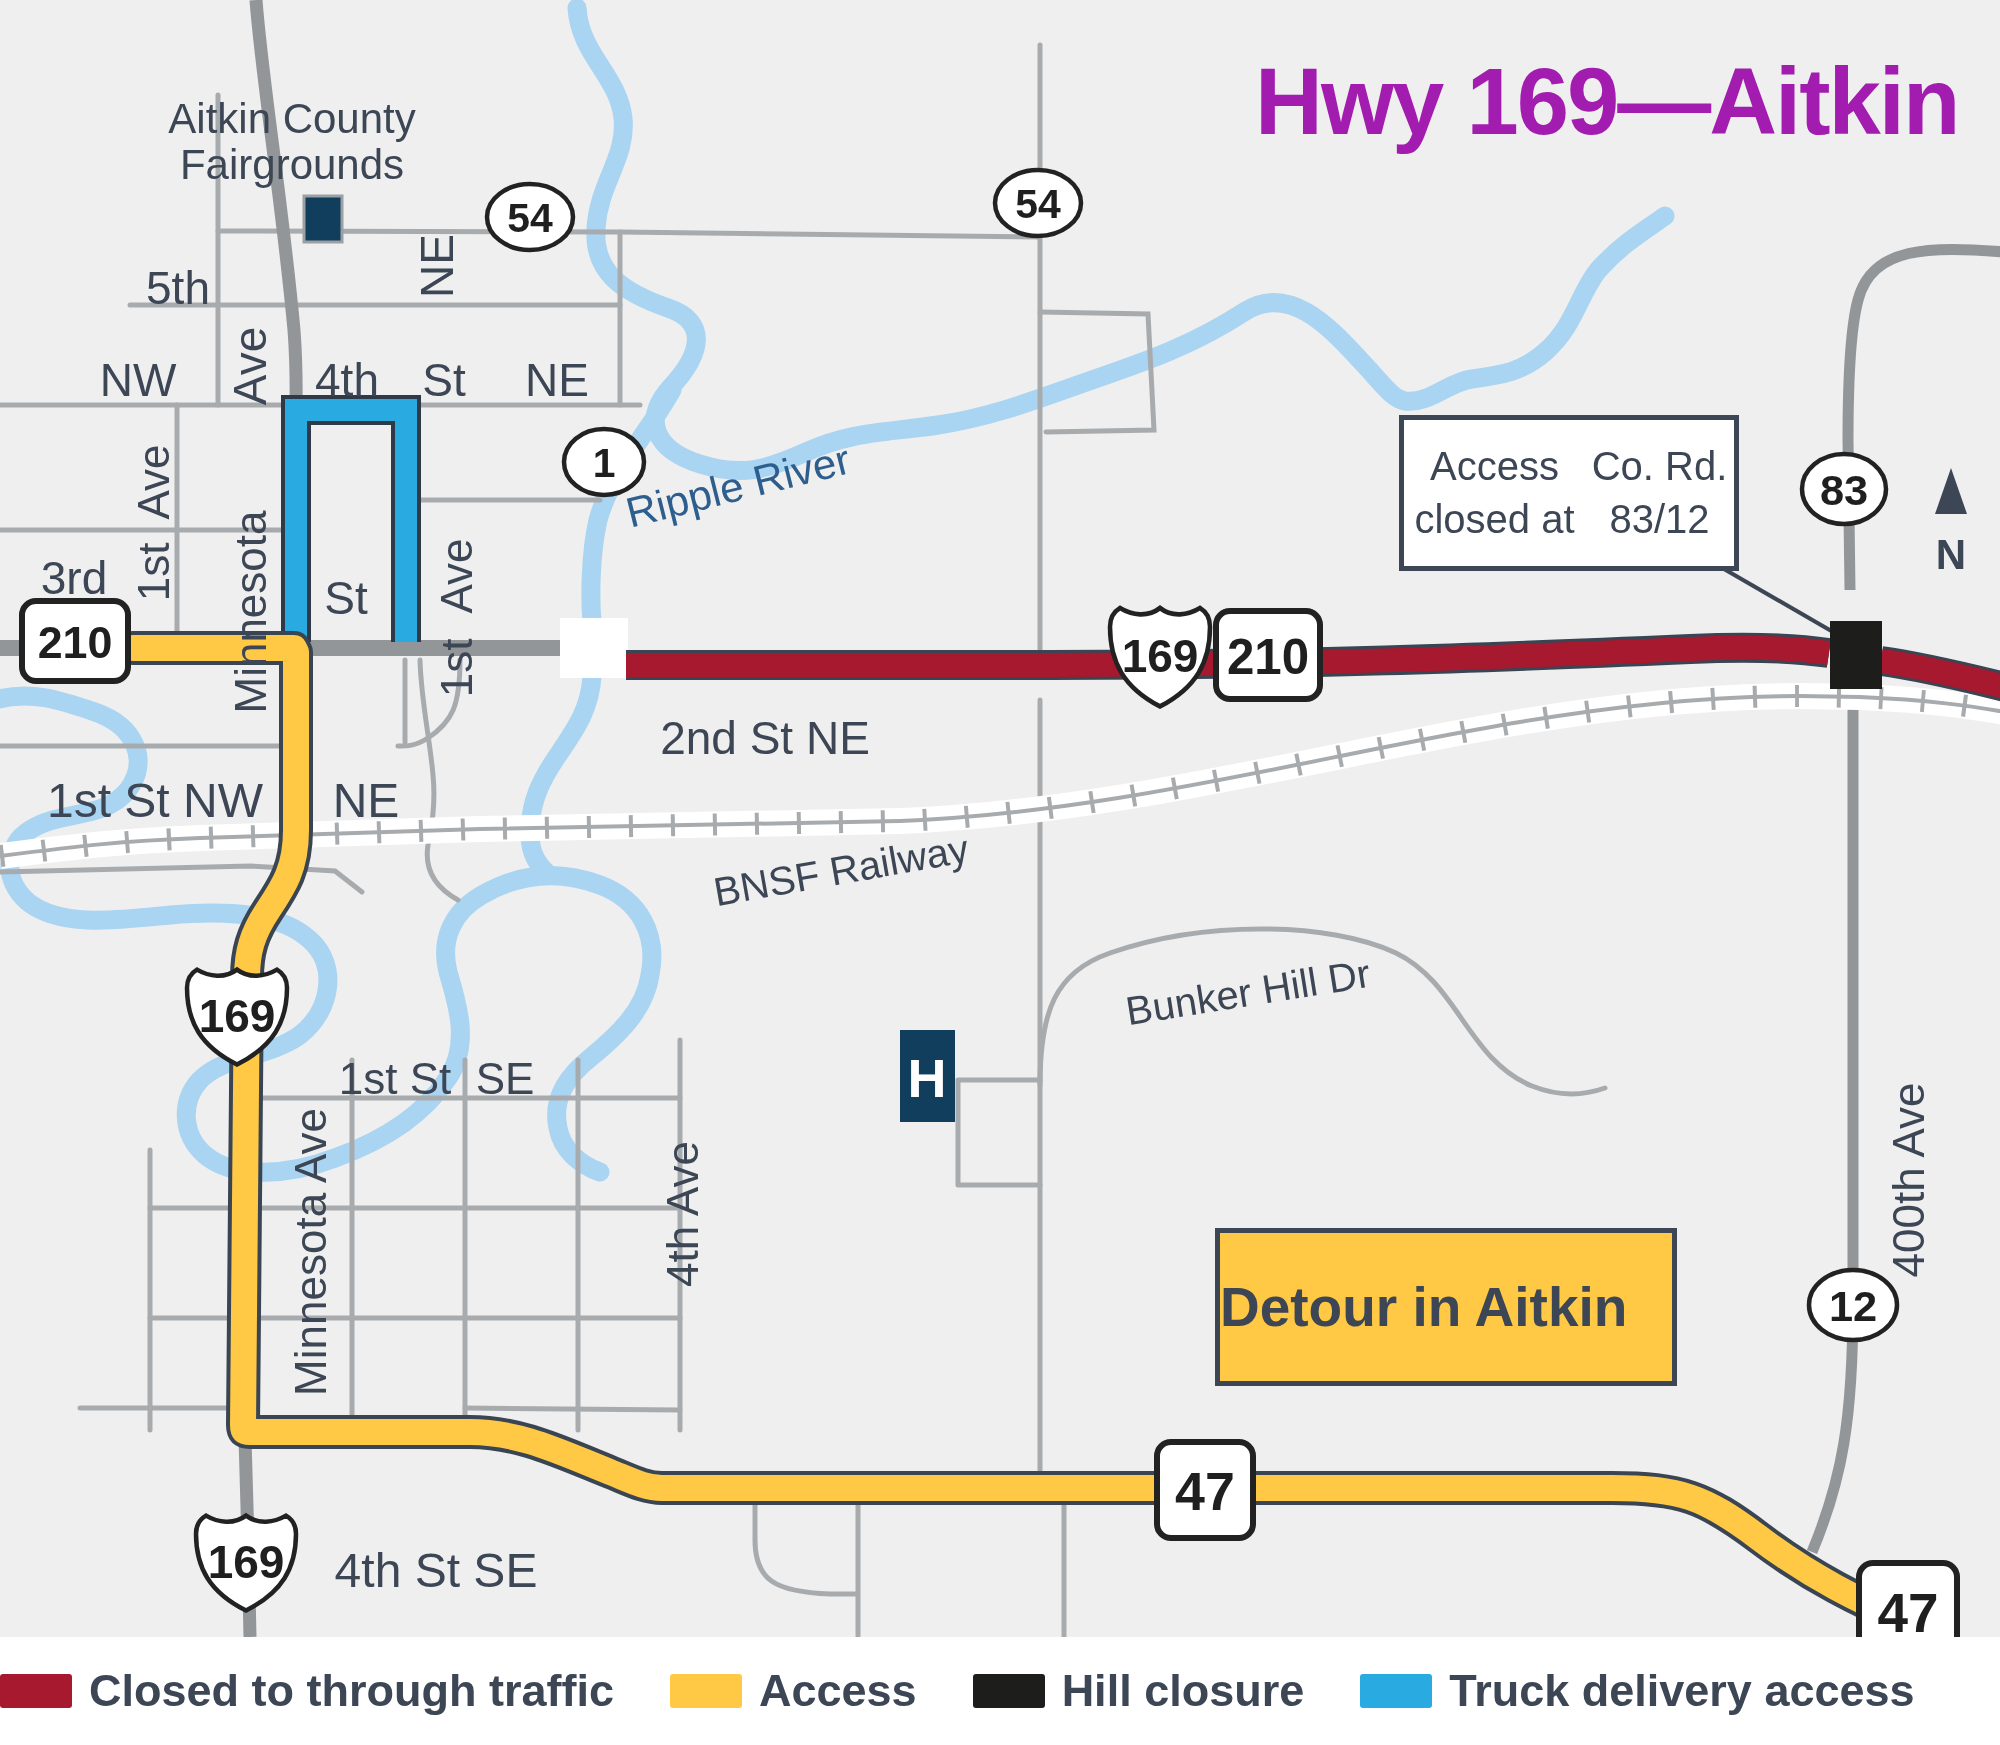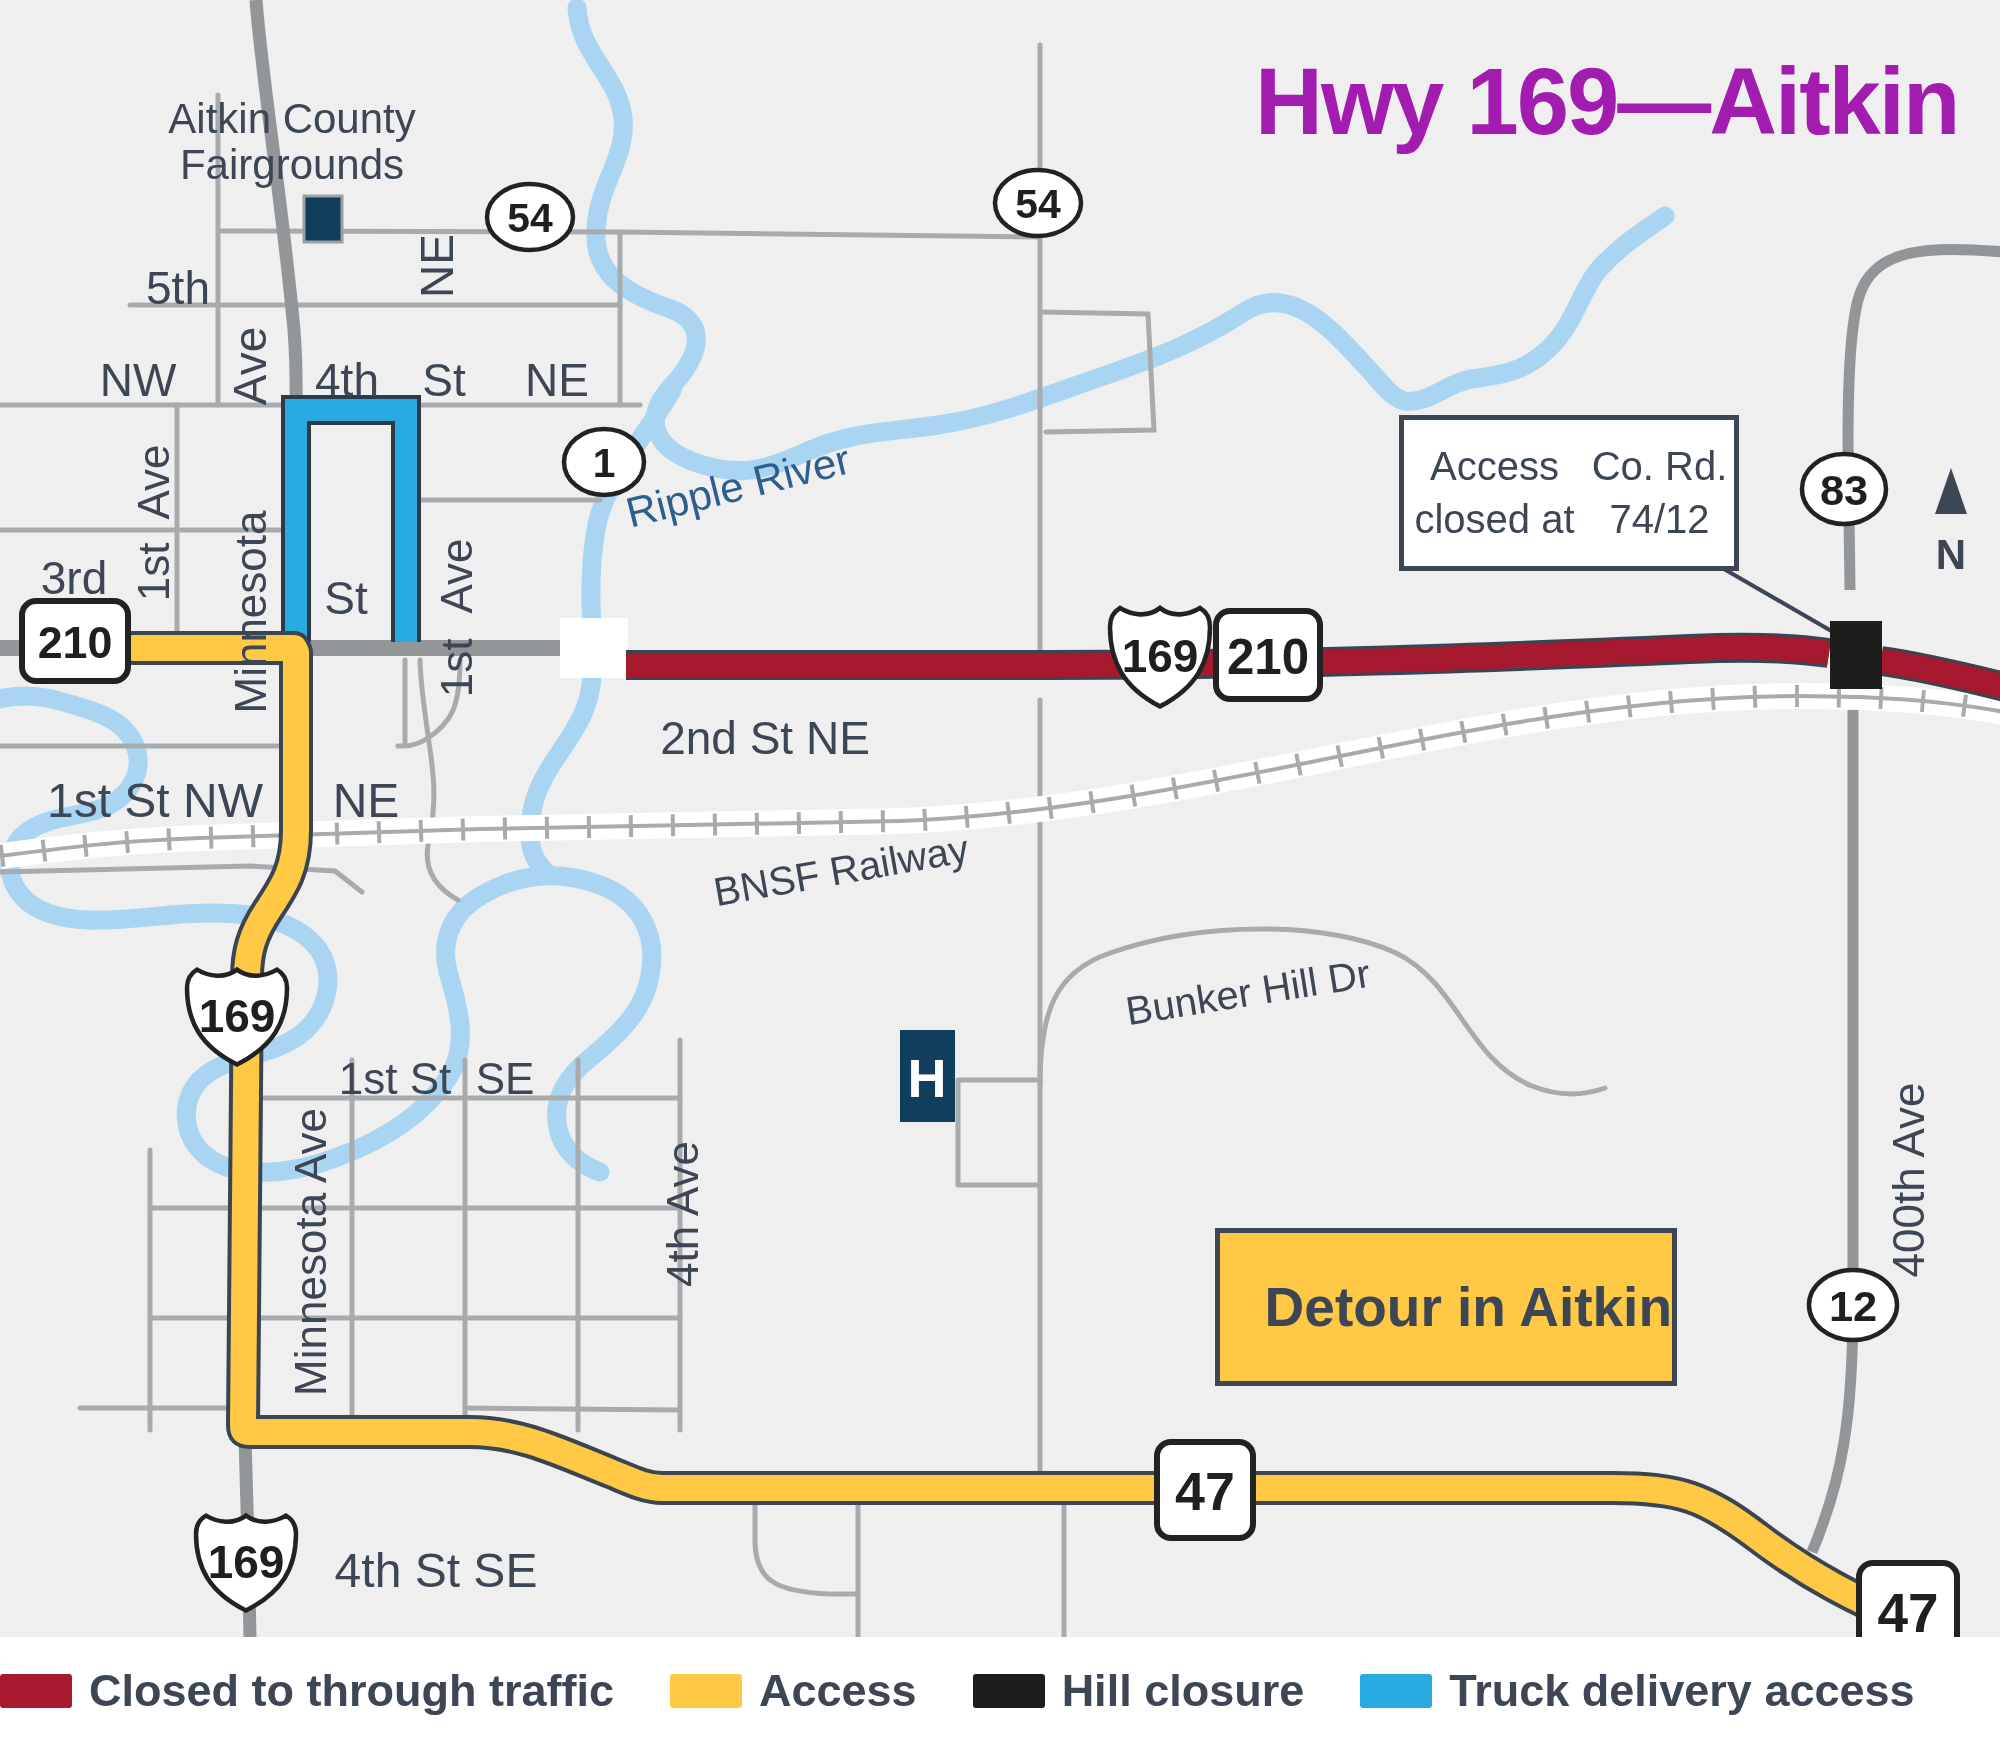--- a/index.html
+++ b/index.html
@@ -16,21 +16,21 @@
   .shield-shape{fill:#fff;stroke:#222;stroke-width:4.5;}
   .shield-square{stroke-width:6;}
   .shield-num{fill:var(--shield_ink);font-weight:bold;text-anchor:middle;dominant-baseline:central;
               font-family:"Liberation Sans",sans-serif;}
   .map-title{position:absolute;left:1255px;top:48px;font-size:94px;font-weight:600;color:#a21caf;
              letter-spacing:-2px;white-space:nowrap;}
   .callout{position:absolute;left:1399px;top:415px;width:330px;height:146px;background:#fff;
            border:5px solid var(--navy);display:flex;align-items:center;
            justify-content:center;color:var(--navy);font-size:40px;line-height:1.32;text-align:center;}
   .detour-badge{position:absolute;left:1215px;top:1228px;width:452px;height:148px;background:var(--detour);
-           border:5px solid var(--navy);display:flex;align-items:center;justify-content:flex-end;
+           border:5px solid var(--navy);display:flex;align-items:center;justify-content:flex-start;
            color:var(--navy);font-size:55px;font-weight:600;}
   .legend{position:absolute;left:0;top:1637px;width:2000px;height:108px;background:#fff;
           display:flex;align-items:center;gap:56px;box-sizing:border-box;}
   .legend-item{display:flex;align-items:center;gap:17px;}
   .legend-swatch{width:72px;height:34px;border-radius:3px;flex:none;}
   .legend-label{color:var(--navy);font-size:45px;font-weight:600;white-space:nowrap;}
 </style>
 </head>
 <body>
 
@@ -199,21 +199,21 @@
           <path d="M -40,-42 C -28,-35 -12,-33 0,-42 C 12,-33 28,-35 40,-42 C 47,-38 50,-32 50,-24 C 50,10 36,34 0,52 C -36,34 -50,10 -50,-24 C -50,-32 -47,-38 -40,-42 Z" transform="scale(1 1.0095238095238095)" class="shield-shape"></path>
           <text class="shield-num" font-size="46" y="4">169</text>
         </g>
       </g>
   </svg>
 
   <div class="map-title">Hwy 169—Aitkin</div>
 
   <div class="callout">
     <span>Access closed at</span>
-    <span>Co. Rd. 74/12</span>
+    <span>Co. Rd. 83/12</span>
   </div>
 
   <div class="detour-badge">
     <span>Detour in Aitkin</span>
   </div>
 
   <div class="legend" id="legend">
       <div class="legend-item">
         <span class="legend-swatch" style="background: var(--closed);"></span>
         <span class="legend-label">Closed to through traffic</span>

